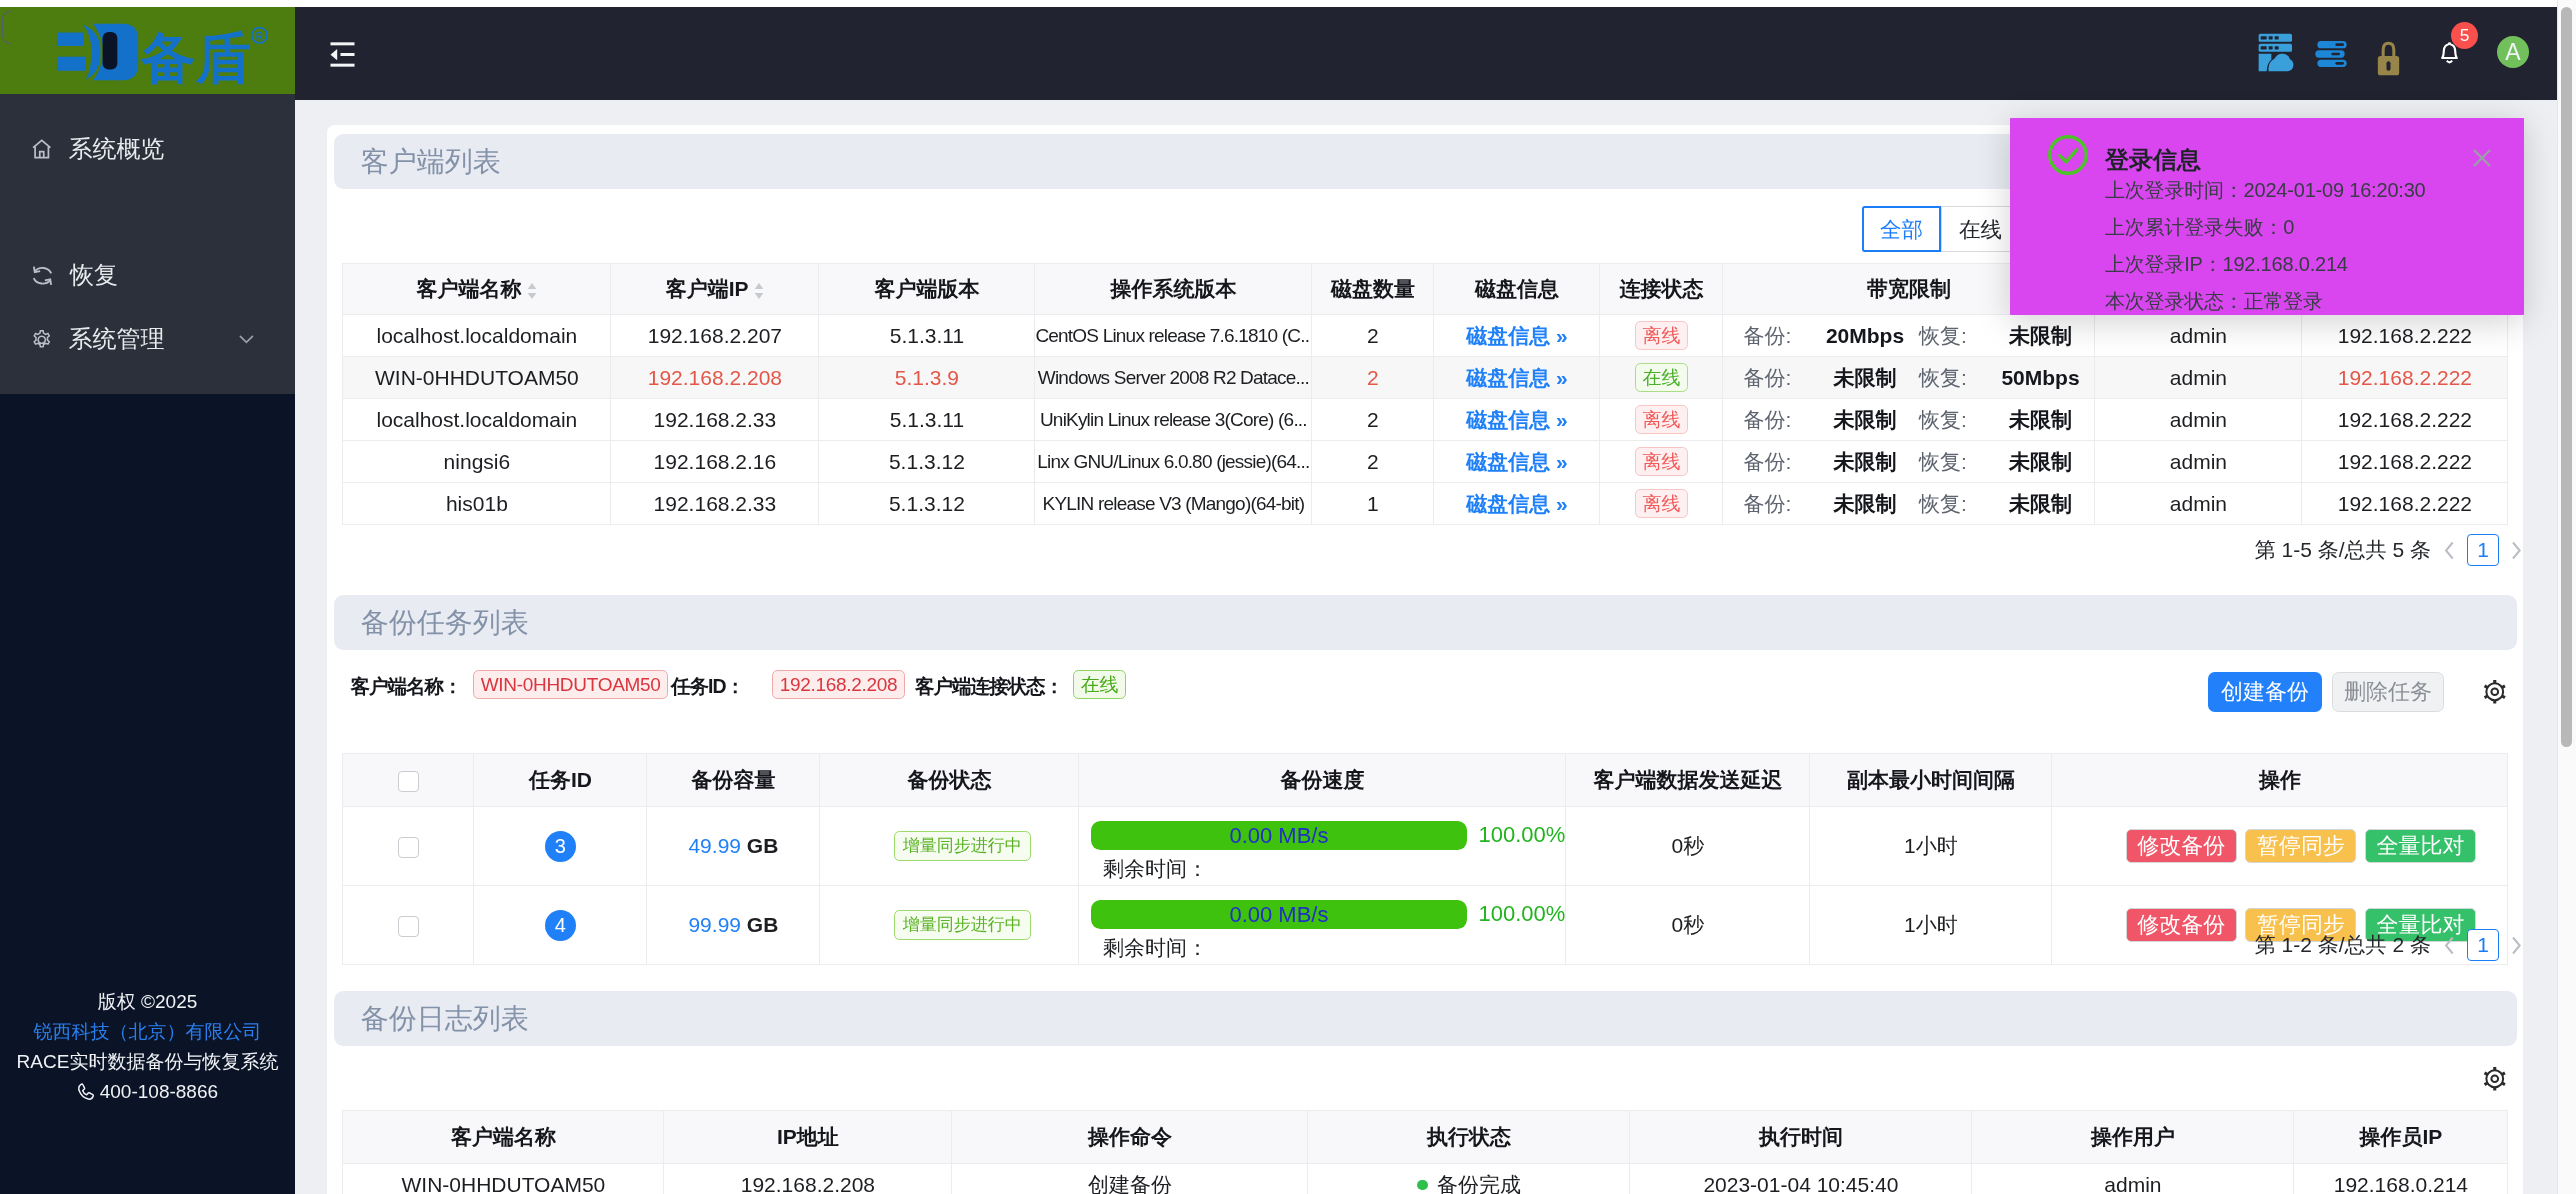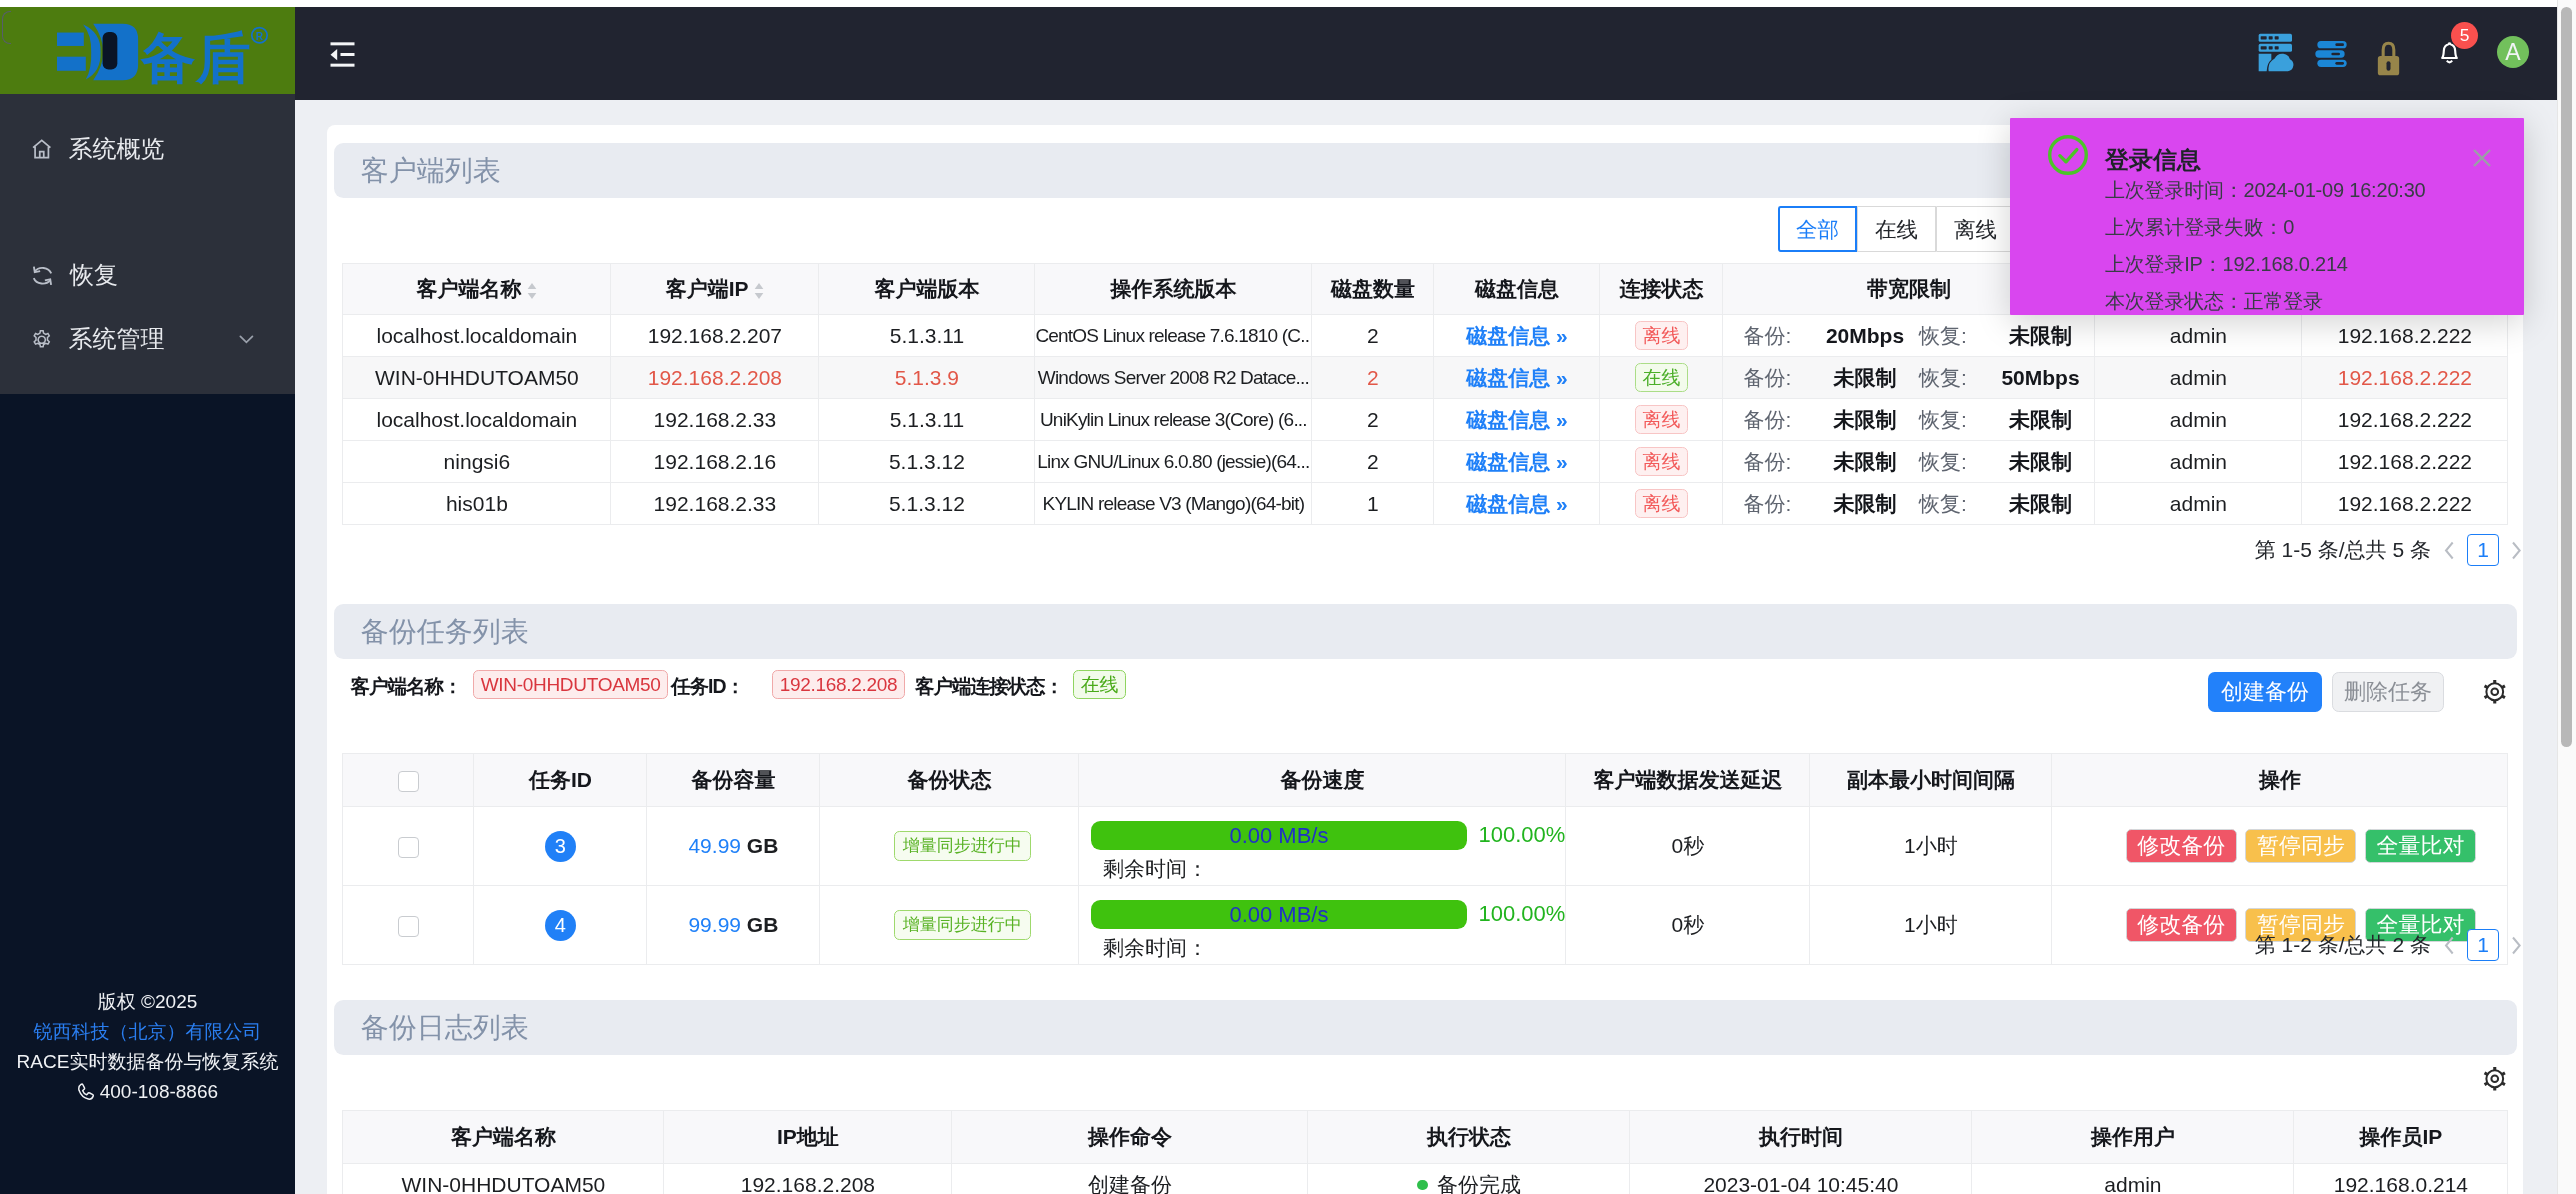--- a/index.html
+++ b/index.html
@@ -21,24 +21,24 @@
 .mitem.active { background:#1b7ef8; color:#ffffff; }
 .mchev { position:absolute; right:25.5px; top:50%; margin-top:-4.7px; }
 #sfooter { left:0; top:980px; width:295px; text-align:center; color:#f0f2f5; font-size:19px; line-height:30px; }
 #sfooter .blue { color:#2a7ef0; }
 
 
 #header { left:295px; top:7.4px; width:2281px; height:93px; background:#212430; z-index:30; }
 
 
 #card { left:327px; top:125px; width:2196px; height:1087px; background:#ffffff; border-radius:8px 8px 0 0; z-index:1; }
-.titlebox { position:absolute; left:6.7px; width:2183px; height:55px; background:#e8ebf1; border-radius:9.4px; display:flex; align-items:center; color:#8392a9; font-size:28px; padding-left:27px;margin-top:9px; }
-
-
-#tabs { position:absolute; left:1451px; top:81px; height:46px; display:flex; }
+.titlebox { position:absolute; left:6.7px; width:2183px; height:55px; background:#e8ebf1; border-radius:9.4px; display:flex; align-items:center; color:#8392a9; font-size:28px; padding-left:27px; }
+
+
+#tabs { position:absolute; left:1535px; top:81px; height:46px; display:flex; }
 #tabs .tab { width:79px; height:46px; background:#fff; border:1.3px solid #d9d9d9; border-left-width:0.7px; border-right-width:0.7px; display:flex; align-items:center; justify-content:center; font-size:21.5px; color:#23262b; }
 #tabs .tab:first-child { border:2px solid #1b7ef8; color:#1b7ef8; border-radius:2.7px 0 0 2.7px; z-index:2; }
 #tabs .tab:last-child { border-radius:0 2.7px 2.7px 0; }
 
 
 table.t { border-collapse:collapse; table-layout:fixed; position:absolute; left:15.4px; width:2165px; font-size:21px; }
 table.t th, table.t td { border:0.7px solid #ebecee; text-align:center; padding:0; overflow:hidden; white-space:nowrap; }
 table.t th { background:#f8f8fa; font-weight:bold; color:#15171c; }
 table.t td { background:#fff; color:#1c1e21; }
 table.t td.red, .red { color:#e25748 !important; }

